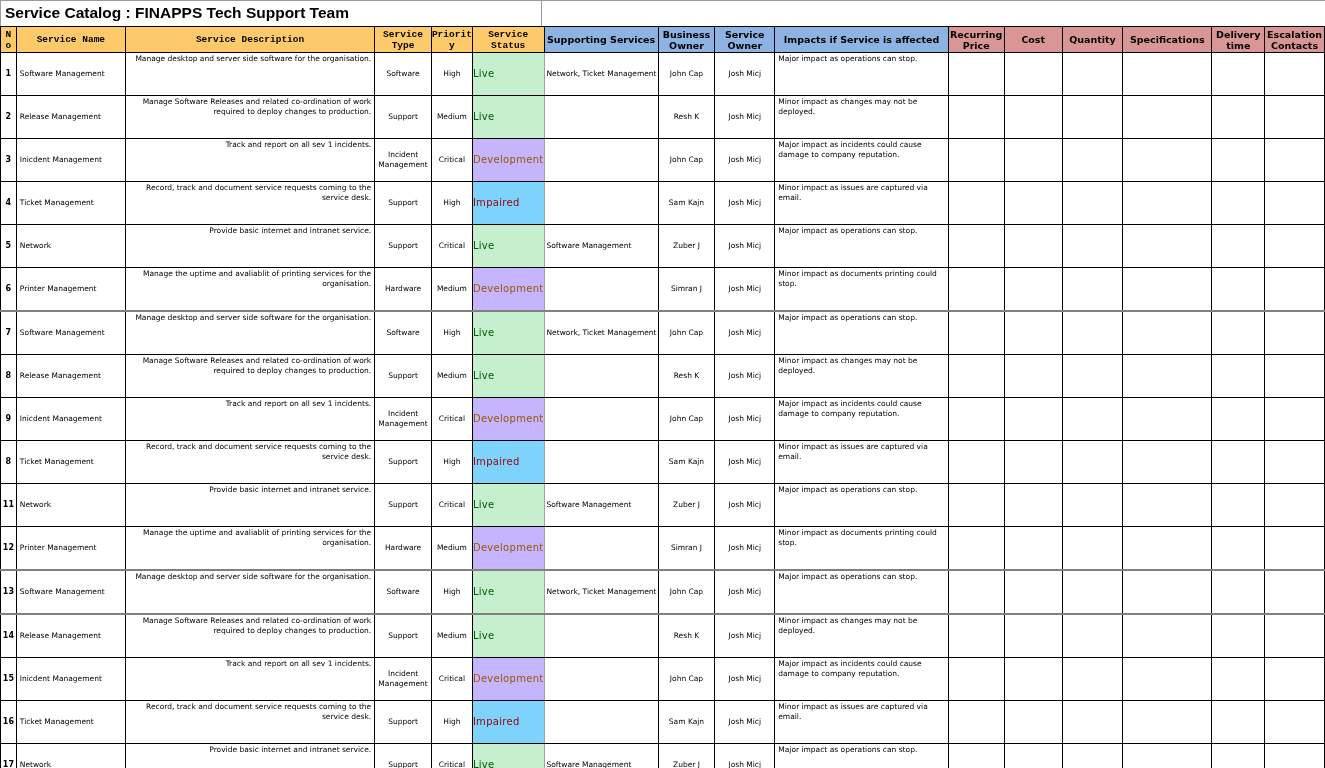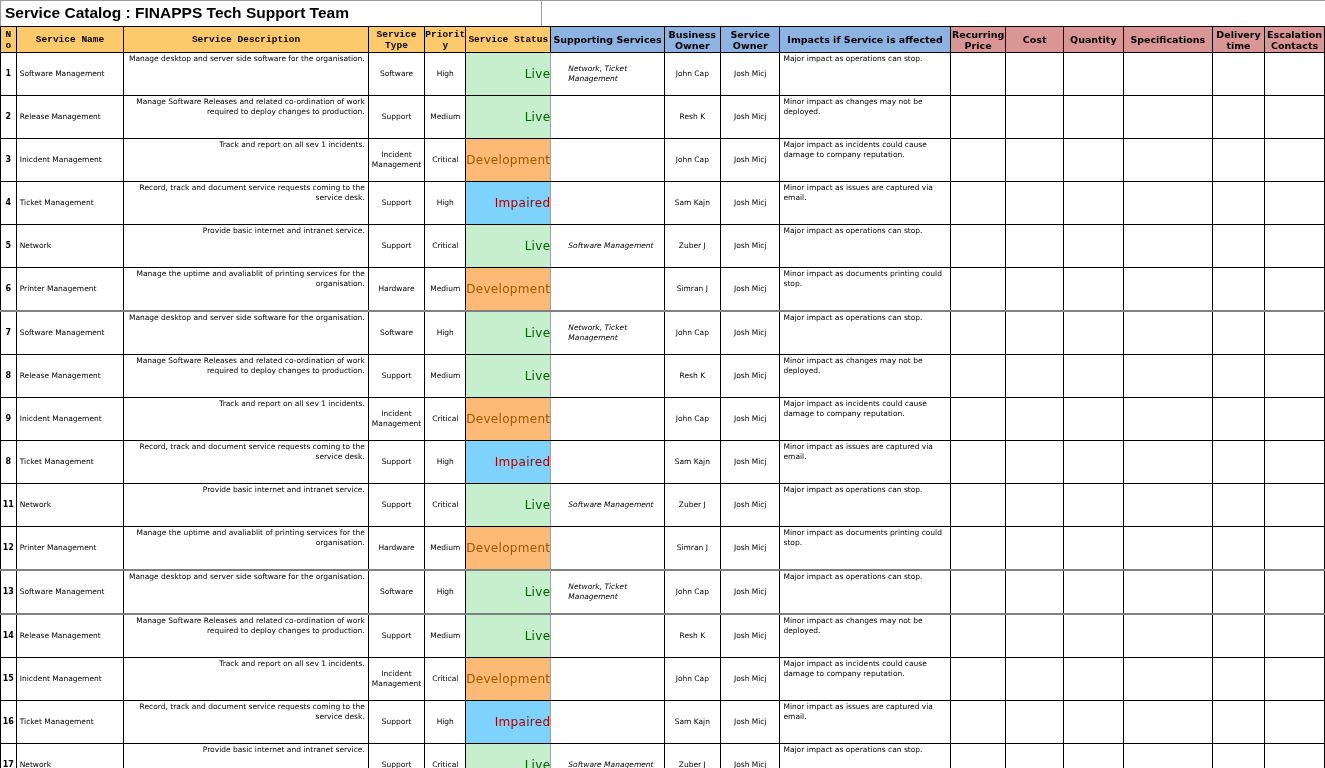--- a/index.html
+++ b/index.html
@@ -39,25 +39,25 @@
     th.h-blue { background: #8db3e2; }
     th.h-red { background: #d99695; }
     td {
       height: 41px; font-size: 7.5px; line-height: 10px; vertical-align: middle;
       font-family: "DejaVu Sans", sans-serif;
     }
     td.no { text-align: center; font-weight: bold; font-size: 8px; }
     td.name { padding-left: 3px; }
     td.desc { vertical-align: top; padding: 1px 3px 0 3px; text-align: right; }
     td.center { text-align: center; }
-    td.supp { padding-left: 17px; font-style: italic; }
+    td.supp { padding-left: 2px; }
     td.impact { vertical-align: top; padding: 1px 3px 0 3px; }
-    td.status { text-align: right; font-size: 12px; letter-spacing: 0.3px; border-left: 1px solid #a0a0a0; border-right: 1px solid #a0a0a0; }
+    td.status { text-align: left; font-size: 10px; letter-spacing: 0.3px; border-left: 1px solid #a0a0a0; border-right: 1px solid #a0a0a0; }
     td.status.live { background: #c6efce; color: #006100; }
-    td.status.development { background: #fdba74; color: #9c5700; margin-left: 12px; }
+    td.status.development { background: #c4b5fd; color: #9c5700; margin-left: 12px; }
     td.status.impaired { background: #7dd3fc; color: #9c0006; }
     tr.sep-top td { border-top: 2px solid #808080; }
   </style>
 </head>
 <body>
 
 <div class="sheet-left-border"></div>
 <div class="title-row">
   <div class="title">Service Catalog : FINAPPS Tech Support Team</div>
   <div class="title-divider"></div>

